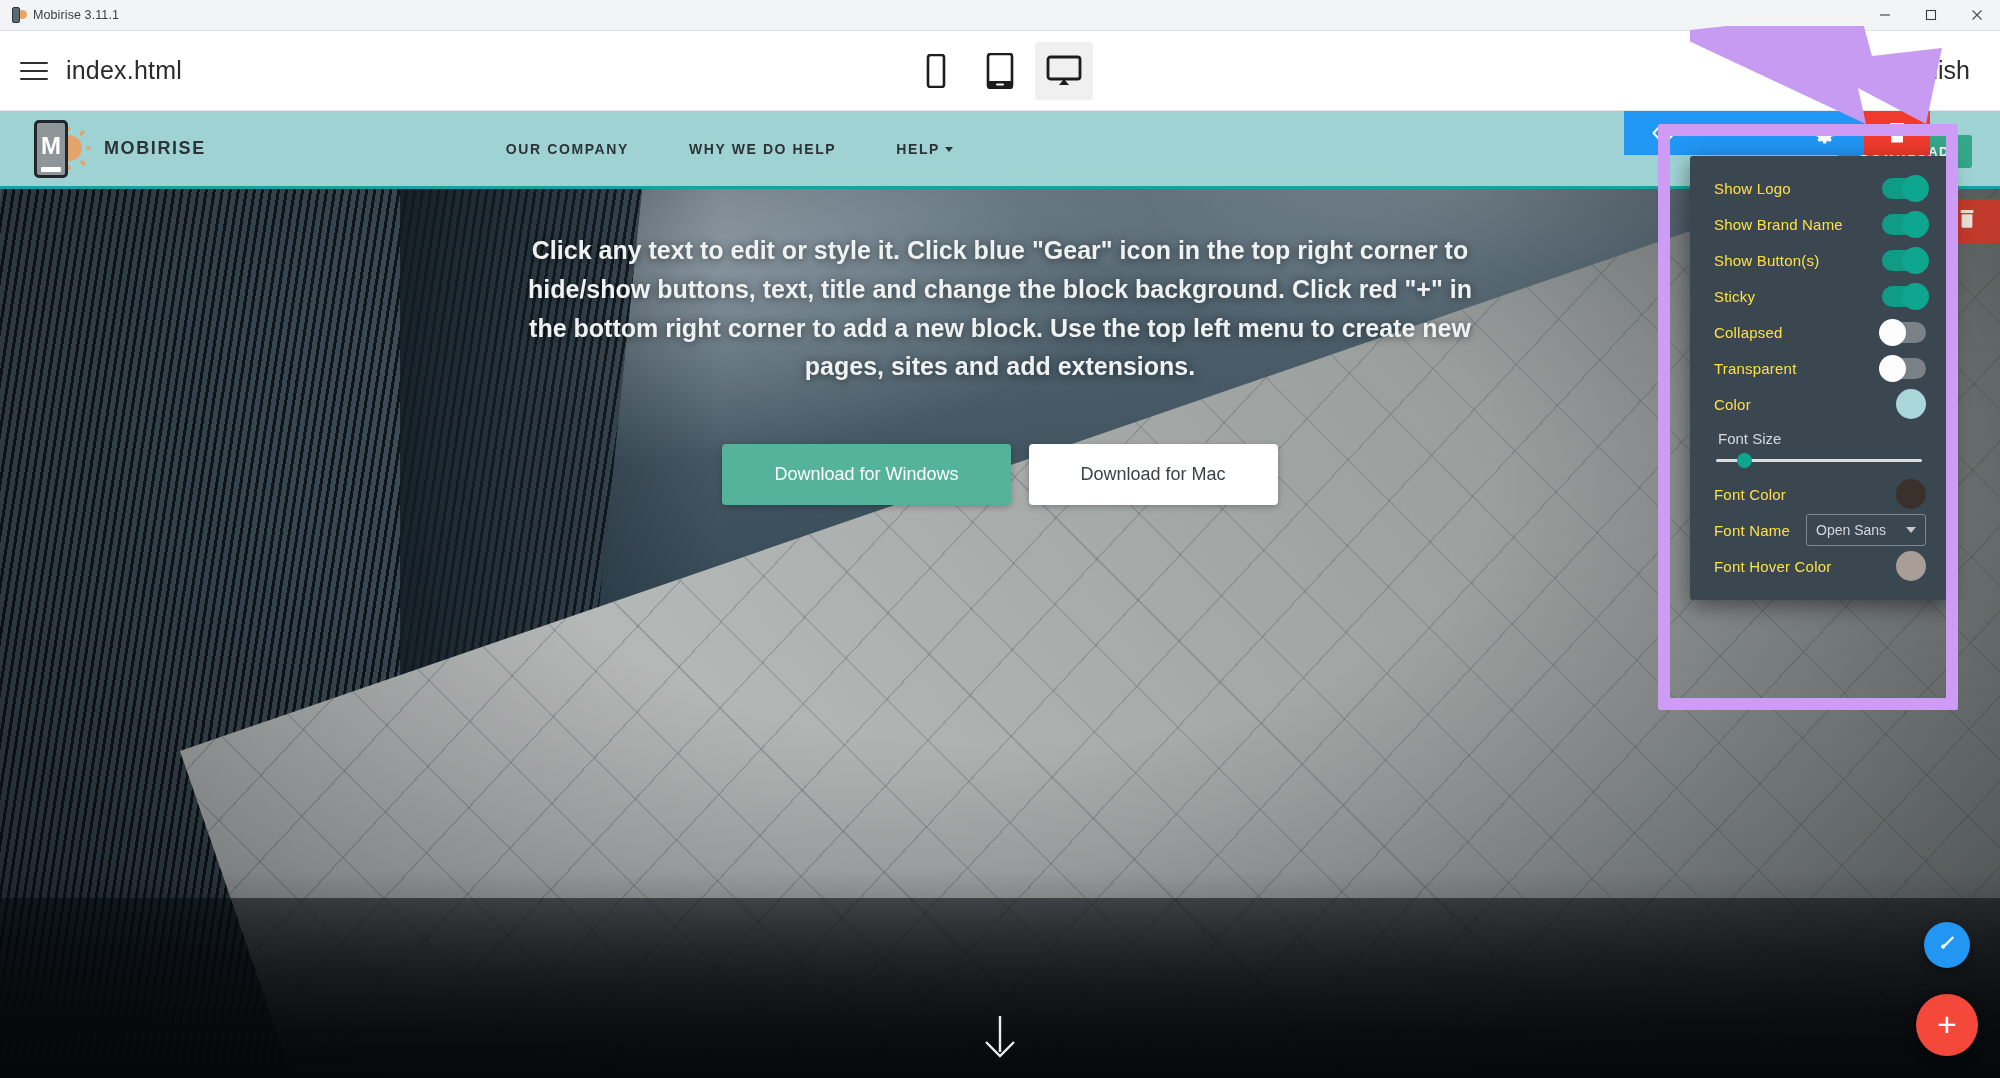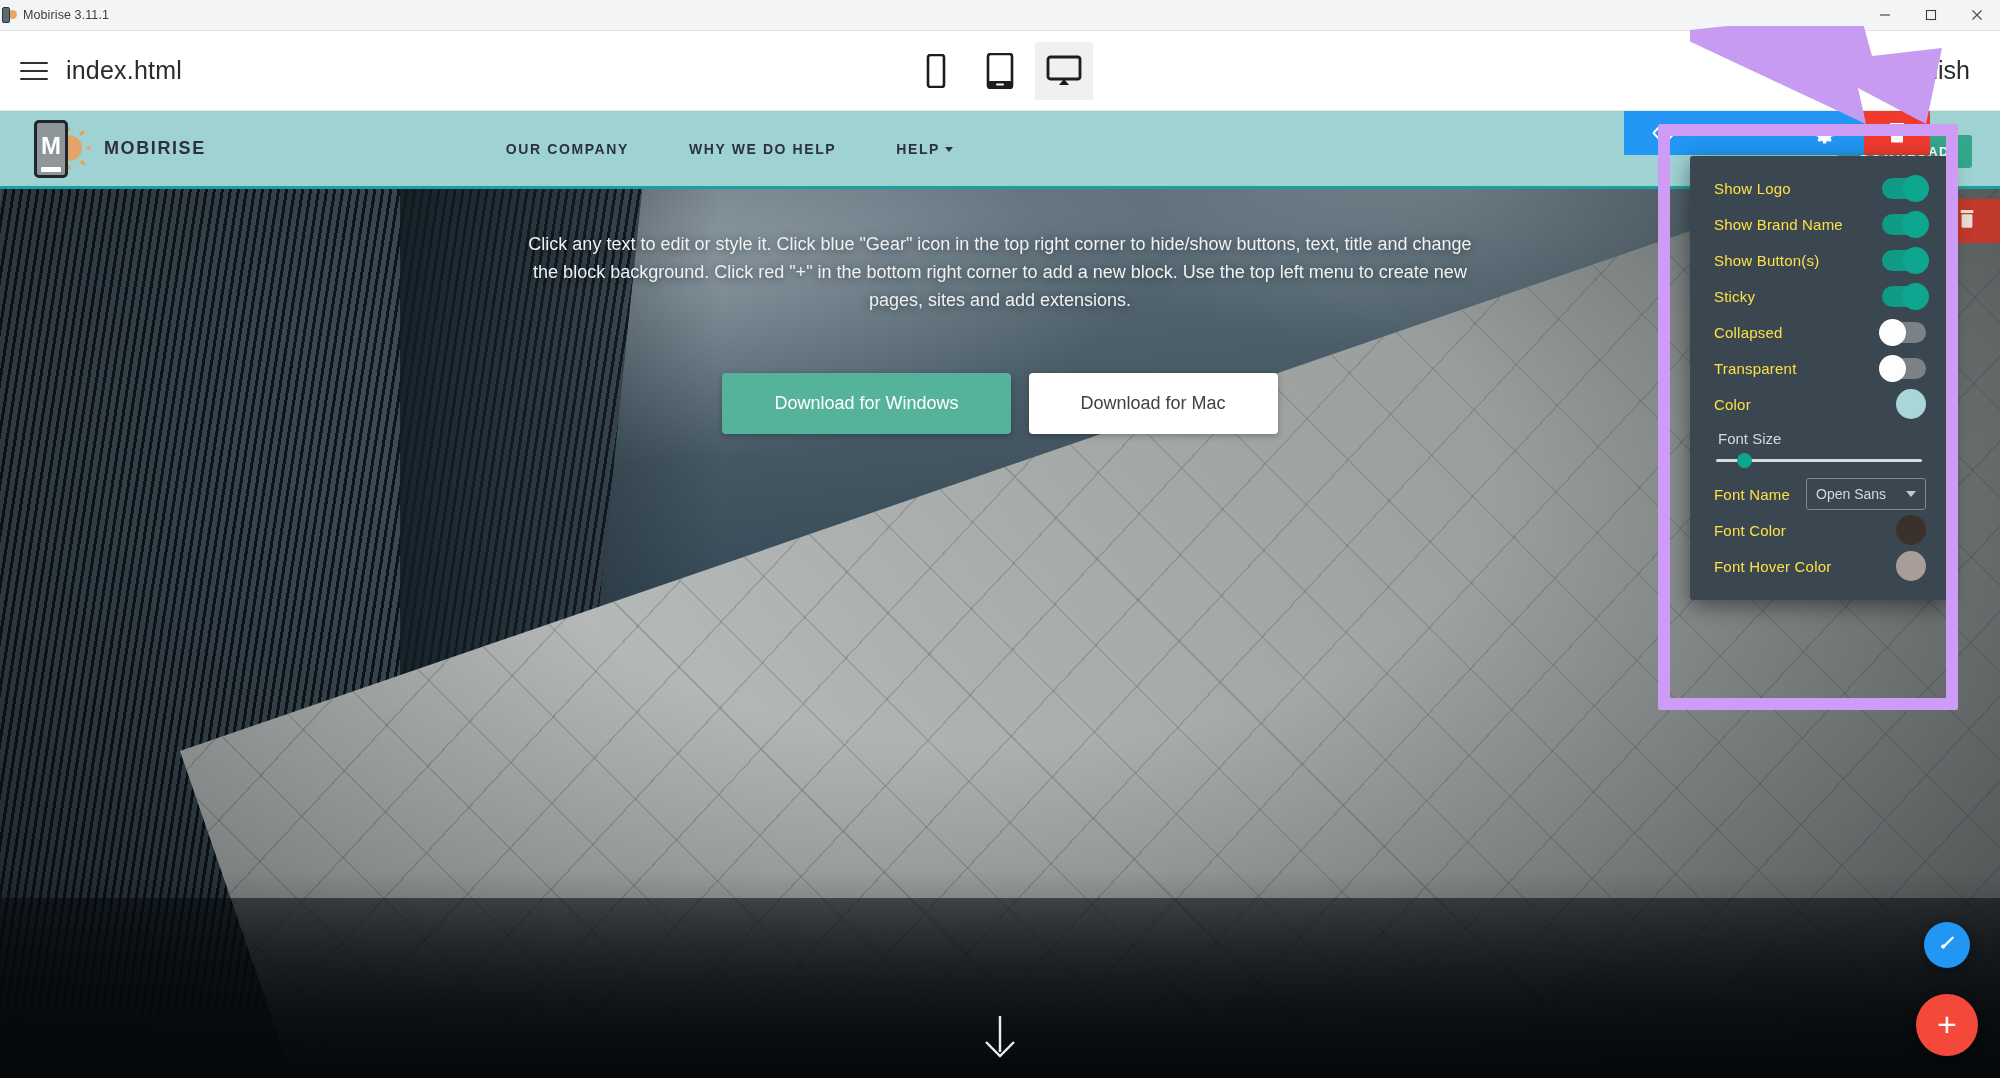--- a/index.html
+++ b/index.html
@@ -9,21 +9,21 @@
     overflow: hidden; background: #fff;
   }
   #app { position: relative; width: 2000px; height: 1078px; overflow: hidden; }
 
   
   .titlebar {
     position: absolute; left:0; top:0; width:2000px; height:31px;
     background:#f3f4f6; border-bottom:1px solid #dfe1e5;
     display:flex; align-items:center;
   }
-  .tb-left { display:flex; align-items:center; gap:7px; padding-left:0; }
+  .tb-left { display:flex; align-items:center; gap:7px; padding-left:10px; }
   .tb-appicon { width:16px; height:16px; position:relative; }
   .tb-appicon .ph {
     position:absolute; left:2px; top:0px; width:8px; height:16px;
     background:#5d6a72; border:1.5px solid #2b343a; border-radius:2px;
   }
   .tb-appicon .sun {
     position:absolute; left:8px; top:3px; width:9px; height:9px;
     border-radius:50%; background:#e8a765;
   }
   .tb-title { font-size:12.5px; color:#3c3c3c; letter-spacing:.1px; }
@@ -137,22 +137,22 @@
     font-size:13px; letter-spacing:1.5px; font-weight:700; padding:9px 22px; border-radius:3px; cursor:pointer;
   }
 
   
   .hero-content { position:absolute; left:0; top:78px; width:2000px; text-align:center; z-index:4; }
   .hero-title {
     margin-top:188px; font-size:82px; font-weight:300; color:#fff; letter-spacing:.5px;
     text-shadow:0 2px 14px rgba(0,0,0,.35); font-family:"Liberation Sans", sans-serif;
   }
   .hero-sub {
-    margin:42px auto 0; max-width:960px; font-size:18px; line-height:1.55; color:#eef2f3;
-    font-weight:400; text-shadow:0 1px 9px rgba(0,0,0,.55);
+    margin:42px auto 0; max-width:960px; font-size:25px; line-height:1.55; color:#eef2f3;
+    font-weight:700; text-shadow:0 1px 9px rgba(0,0,0,.55);
   }
   .hero-btns { margin-top:58px; display:flex; justify-content:center; gap:18px; }
   .btn {
     font-size:18px; padding:20px 52px; border-radius:4px; cursor:pointer;
     box-shadow:0 2px 6px rgba(0,0,0,.25);
   }
   .btn-primary { background:#55b39b; color:#fff; }
   .btn-white { background:#fff; color:#3c4246; }
   .scrolldown { position:absolute; left:50%; bottom:14px; transform:translateX(-50%); z-index:4; }
 
@@ -412,31 +412,31 @@
       </div>
 
       <div class="sliderrow">
         <div class="sliderlabel">Font Size</div>
         <div class="track">
             <span class="thumb" style="left:10%"></span>
           </div>
       </div>
 
       <div class="srow">
+        <div class="slabel">Font Color</div>
+        <div class="swatch" style="background:#3a302c"></div>
+      </div>
+      <div class="srow">
         <div class="slabel">Font Name</div>
         <div class="selectbox">
           <span>Open Sans</span>
           <i class="selcaret"></i>
         </div>
       </div>
       <div class="srow">
-        <div class="slabel">Font Color</div>
-        <div class="swatch" style="background:#3a302c"></div>
-      </div>
-      <div class="srow">
         <div class="slabel">Font Hover Color</div>
         <div class="swatch" style="background:#a99d98"></div>
       </div>
     </div>
 
     <div class="fab fab-blue">
       <span>
         <svg width="22" height="22" viewBox="0 0 22 22">
           <path d="M16.5 4.2l1.6 1.6-8.4 8.4-2.6 1 1-2.6z" fill="#fff"></path>
           <circle cx="7.2" cy="14.6" r="2.1" fill="#fff"></circle>

